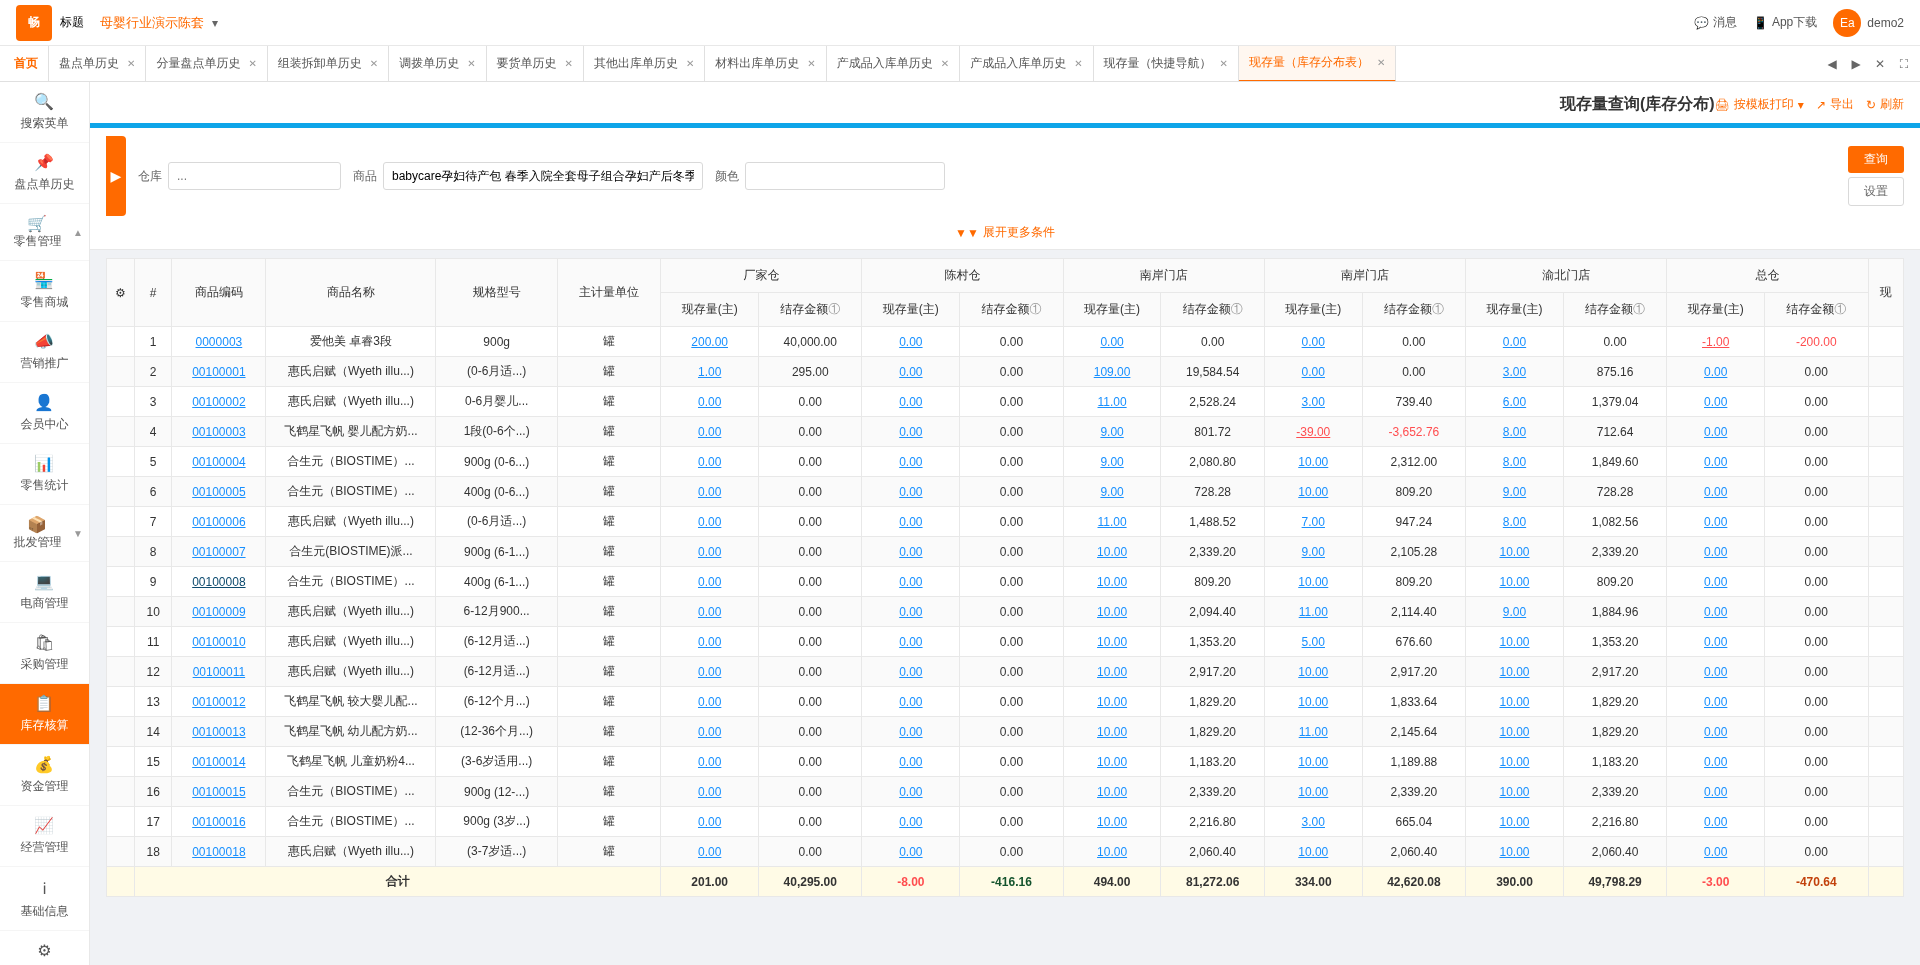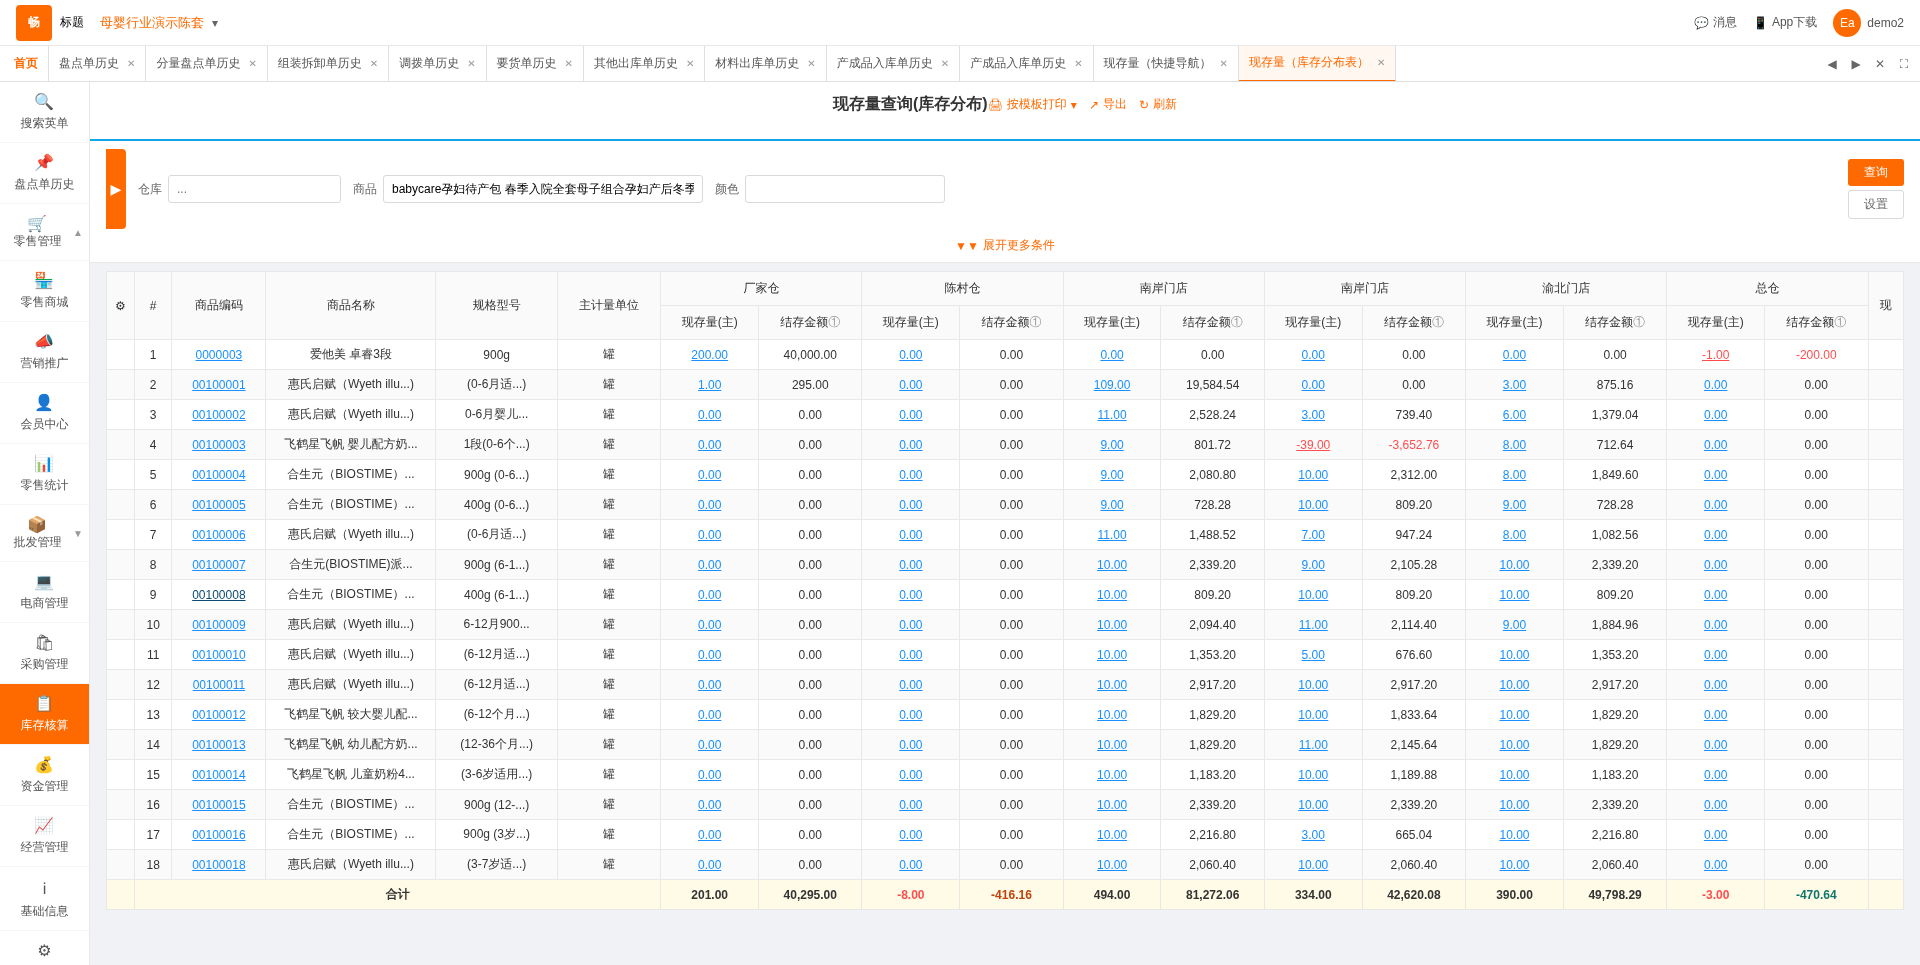--- a/index.html
+++ b/index.html
@@ -79,24 +79,24 @@
     }
     .sidebar-item.active { background: #ff6a00; color: white; }
     .sidebar-item .icon { font-size: 16px; }
 
     
     .content-area { flex: 1; overflow: hidden; display: flex; flex-direction: column; background: #f0f2f5; }
 
     
     .page-header {
       background: #fff;
-      padding: 12px 16px 24px;
-      border-bottom: 2px solid #0ea5e9;
+      padding: 12px 16px 8px;
+      border-bottom: 5px solid #0ea5e9;
       display: flex;
-      justify-content: center;
+      justify-content: flex-end;
       align-items: center;
     }
     .page-title { font-size: 16px; font-weight: bold; color: #333; }
     .header-actions { display: flex; align-items: center; gap: 12px; }
     .btn-link { background: none; border: none; color: #ff6a00; cursor: pointer; font-size: 12px; display: flex; align-items: center; gap: 4px; }
 
     
     .filter-area {
       background: #fff;
       padding: 8px 16px;
@@ -806,28 +806,28 @@
     <td></td>
   </tr>
           </tbody>
         <tfoot>
           <tr class="total-row">
             <td></td>
             <td colspan="5">合计</td>
             <td>201.00</td>
             <td>40,295.00</td>
             <td style="color:#ff4d4f;">-8.00</td>
-            <td style="color:#c2410c;">-416.16</td>
+            <td style="color:#14532d;">-416.16</td>
             <td>494.00</td>
             <td>81,272.06</td>
             <td>334.00</td>
             <td>42,620.08</td>
             <td>390.00</td>
             <td>49,798.29</td>
             <td style="color:#ff4d4f;">-3.00</td>
-            <td style="color:#0f766e;">-470.64</td>
+            <td style="color:#c2410c;">-470.64</td>
             <td></td>
           </tr>
         </tfoot>
       </table>
     </div>
   </div>
 </div>
 
 </body></html>

